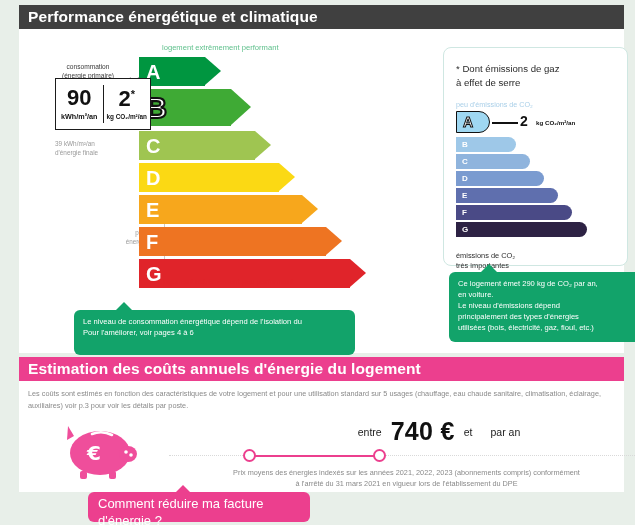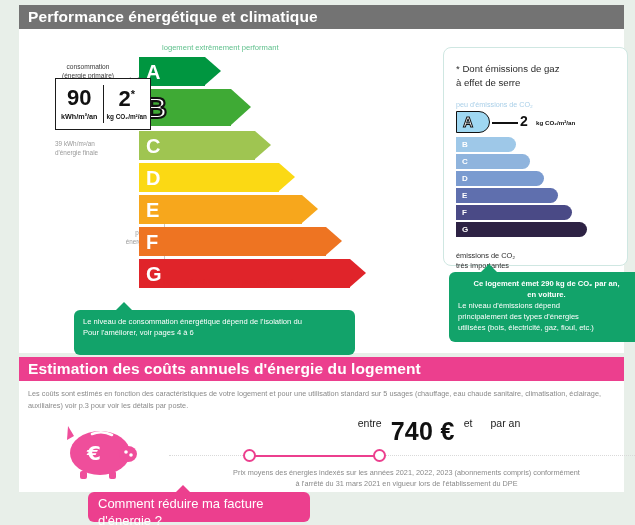--- a/index.html
+++ b/index.html
@@ -13,21 +13,21 @@
 
   
   .card-energy{
     position:absolute;left:19px;top:5px;width:605px;height:348px;
     background:#ffffff;
   }
   .banner{
     position:absolute;left:0;top:0;width:605px;height:24px;
     background:#3cb878;
   }
-  .banner.green{background:#737373;}
+  .banner.green{background:#404040;}
   .banner-title{
     position:absolute;left:9px;top:3px;
     font-size:15.5px;font-weight:bold;color:#ffffff;letter-spacing:.1px;
     white-space:nowrap;
   }
 
   
   .scale{position:absolute;left:120px;top:50px;width:230px;}
   .scale-cap{
     font-size:7.6px;color:#5fc08c;white-space:nowrap;
@@ -152,38 +152,38 @@
     position:absolute;top:-8px;width:0;height:0;
     border-left:8px solid transparent;border-right:8px solid transparent;
     border-bottom:8px solid #12a36a;
   }
   .callout-left{left:55px;top:305px;width:281px;height:45px;padding:6px 9px;}
   .callout-left .tip{left:42px;}
   .callout-left p{margin:0;font-size:7.6px;line-height:1.45;}
   .callout-right{left:430px;top:267px;width:195px;height:70px;padding:6px 9px;}
   .callout-right .tip{left:32px;}
   .callout-right p{margin:0;font-size:7.6px;line-height:1.45;}
-  .callout-right .b{font-weight:bold;text-align:center;}
+  .callout-right .b{font-weight:normal;}
 
   
   .card-cost{
     position:absolute;left:19px;top:357px;width:605px;height:135px;background:#ffffff;
   }
   .banner.pink{background:#ec3f8e;}
   .cost-note{
     position:absolute;left:9px;top:31px;width:592px;
     font-size:7.3px;color:#8a8a8a;line-height:1.65;
   }
 
   
   .piggy{position:absolute;left:35px;top:65px;width:88px;height:58px;}
 
   .cost-mid{position:absolute;left:230px;top:60px;width:380px;}
   .cost-line{
-    display:flex;align-items:flex-start;justify-content:center;
+    display:flex;align-items:center;justify-content:center;
     white-space:nowrap;
   }
   .cost-line .sm{font-size:10.5px;color:#1b1b1b;}
   .cost-line .big{font-size:25px;font-weight:bold;color:#111;letter-spacing:.3px;}
   .cost-line .gap{display:inline-block;width:9px;}
 
   .rangebar{position:absolute;left:150px;top:92px;width:470px;height:14px;}
   .dots{
     position:absolute;left:0;top:6px;width:470px;
     border-top:1.6px dotted #d9d9d9;

